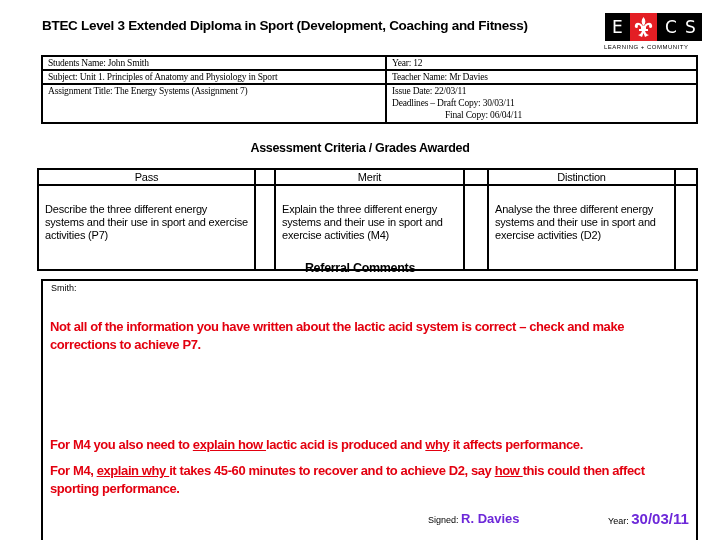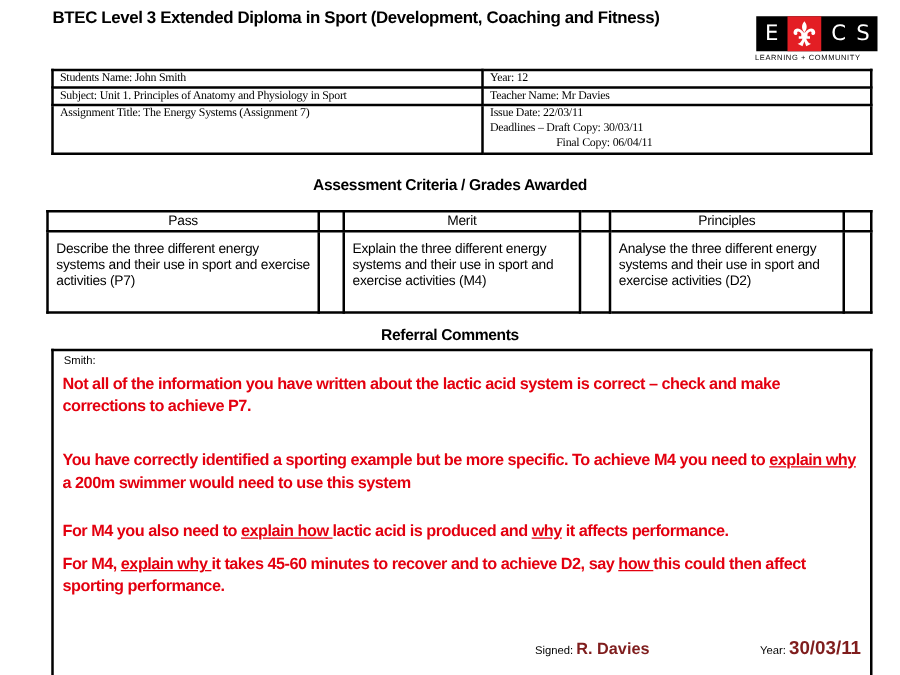--- a/index.html
+++ b/index.html
@@ -4,21 +4,21 @@
 <style>
   html, body { margin: 0; padding: 0; }
   body {
     width: 720px; height: 540px; overflow: hidden;
     background: #ffffff; position: relative;
     font-family: "Liberation Sans", sans-serif; color: #000;
   }
   .abs { position: absolute; }
 
   #doc-title {
-    left: 42px; top: 6px; font-size: 13.5px; font-weight: bold; letter-spacing: -0.3px;
+    left: 42px; top: 18px; font-size: 13.5px; font-weight: bold; letter-spacing: -0.3px;
     white-space: nowrap;
   }
 
   
   #logo { left: 605px; top: 13px; width: 97px; height: 28px; background: #000; }
   #logo .ltr { position: absolute; top: 4px; color: #fff; font-size: 17px; font-family: "DejaVu Sans", sans-serif; }
   #logo .red { position: absolute; left: 25px; top: 0; width: 27px; height: 28px; background: #e31e24; }
   #logo .red svg { position: absolute; left: 3px; top: 3px; }
   #logo-tag { left: 604px; top: 44px; font-size: 6px; letter-spacing: 0.5px; white-space: nowrap; }
 
@@ -30,39 +30,39 @@
   #info-table td { border: 2px solid #000; padding: 0 5px; vertical-align: top; line-height: 12px; height: 11px; }
   #info-table td.big { height: 37px; }
 
   #ac-title { left: 0; width: 720px; top: 141px; text-align: center; font-size: 12.5px; font-weight: bold; letter-spacing: -0.3px; }
 
   
   #grade-table {
     left: 37px; top: 168px; width: 659px; border-collapse: collapse; table-layout: fixed;
     font-size: 11px; letter-spacing: -0.2px;
   }
-  #grade-table td { border: 2px solid #000; padding: 7px 6px; vertical-align: top; line-height: 13px; }
+  #grade-table td { border: 2px solid #000; padding: 17px 6px; vertical-align: top; line-height: 13px; }
   #grade-table tr.head td { text-align: center; height: 11px; padding: 1px 6px 0 6px; }
   #grade-table tr.body td { height: 49px; }
 
   #ref-title { left: 0; width: 720px; top: 261px; text-align: center; font-size: 12.5px; font-weight: bold; letter-spacing: -0.3px; }
 
   
   #ref-box {
     left: 41px; top: 279px; width: 657px; height: 270px;
     border: 2px solid #000; border-bottom: none; box-sizing: border-box;
   }
   #draft-label { left: 8px; top: 2px; font-size: 9px; }
   .ref-para {
     position: absolute; left: 7px; width: 640px;
-    color: #e3000f; font-weight: bold; font-size: 13px; line-height: 18px; letter-spacing: -0.4px;
+    color: #e3000f; font-weight: bold; font-size: 13px; line-height: 18px; letter-spacing: -0.4px; margin-top: 20px;
   }
   .ref-para u { text-decoration: underline; }
   #sig-line { left: 385px; top: 230px; font-size: 9px; white-space: nowrap; }
-  #sig-line .red, #date-line .red { color: #7f1d1d; font-weight: bold; font-size: 13px; }
+  #sig-line .red, #date-line .red { color: #6d28d9; font-weight: bold; font-size: 13px; }
   #date-line { left: 565px; top: 229px; font-size: 9px; white-space: nowrap; }
   #date-line .red { font-size: 15px; }
 </style>
 </head>
 <body>
 
 <div id="doc-title" class="abs">BTEC Level 3 Extended Diploma in Sport (Development, Coaching and Fitness)</div>
 
 <div id="logo" class="abs">
   <span class="ltr" style="left:7px">E</span>
@@ -111,21 +111,21 @@
       <col style="width:24px">
     <col style="width:187px">
       <col style="width:22px">
   </colgroup>
   <tbody>
       <tr class="head">
     <td>Pass</td>
     <td></td>
     <td>Merit</td>
     <td></td>
-    <td>Principles</td>
+    <td>Distinction</td>
     <td></td>
   </tr>
   <tr class="body">
     <td>Describe the three different energy systems and their use in sport and exercise activities (P7)</td>
     <td></td>
     <td>Explain the three different energy systems and their use in sport and exercise activities (M4)</td>
     <td></td>
     <td>Analyse the three different energy systems and their use in sport and exercise activities (D2)</td>
     <td></td>
   </tr>
@@ -134,23 +134,20 @@
 
 <div id="ref-title" class="abs">Referral Comments</div>
 
 <div id="ref-box" class="abs">
   <div id="draft-label" class="abs">Smith:</div>
 
   <div class="ref-para" style="top:17px">
     <span>Not all of the information you have written about the lactic acid system is correct – check and make corrections to achieve P7.</span>
   </div>
 
-  <div class="ref-para" style="top:78px">
-    <span>You have correctly identified a sporting example but be more specific. To achieve M4 you need to </span><u>explain why</u><span> a 200m swimmer would need to use this system</span>
-  </div>
 
   <div class="ref-para" style="top:135px">
     <span>For M4 you also need to </span><u>explain how </u><span>lactic acid is produced and </span><u>why</u><span> it affects performance.</span>
   </div>
 
   <div class="ref-para" style="top:161px">
     <span>For M4, </span><u>explain why </u><span>it takes 45-60 minutes to recover and to achieve D2, say </span><u>how </u><span>this could then affect sporting performance.</span>
   </div>
 
   <div id="sig-line" class="abs">

